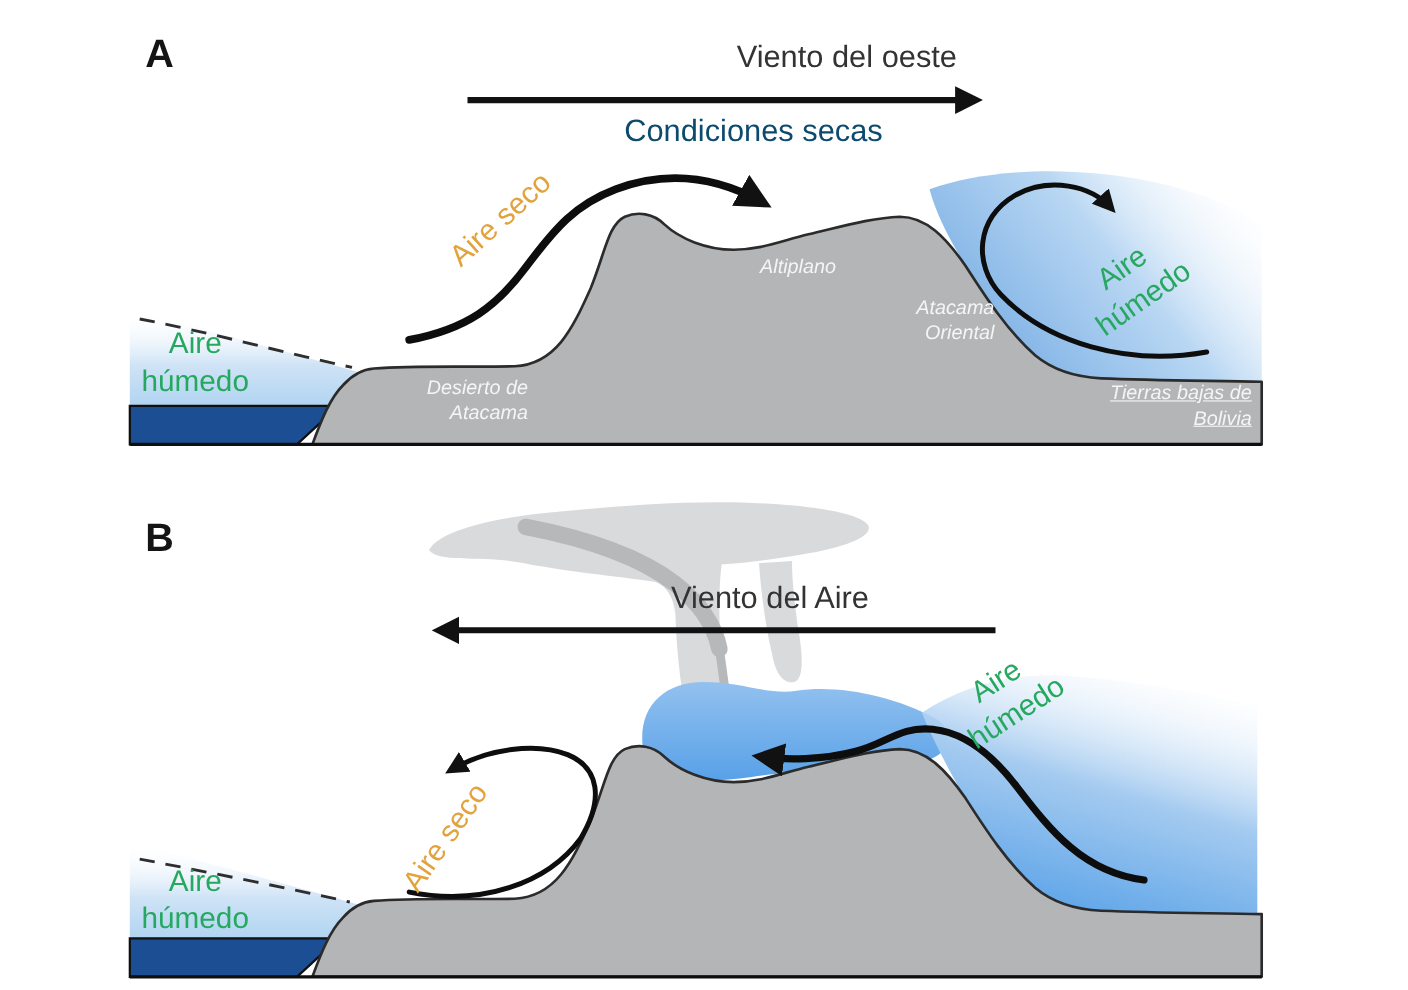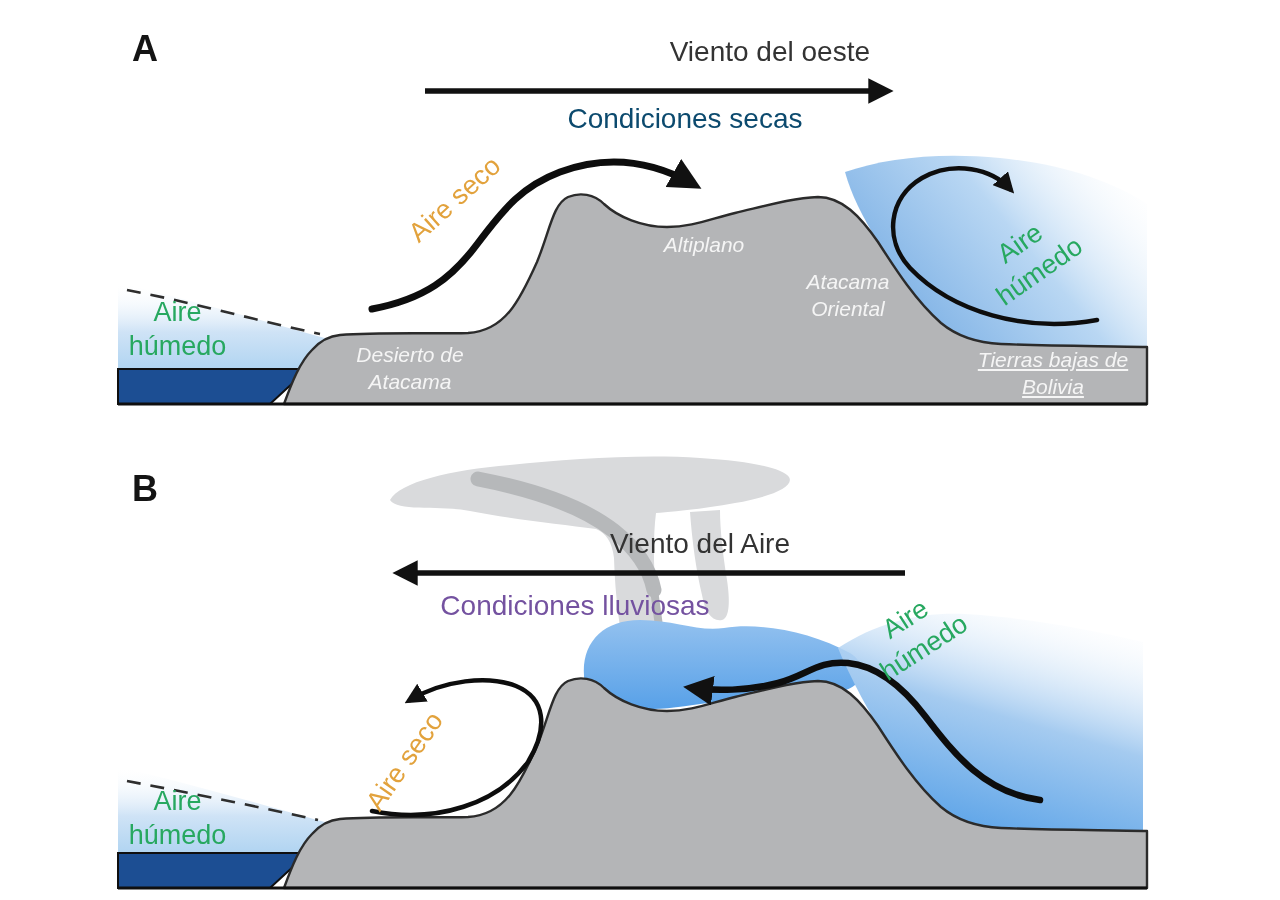--- a/index.html
+++ b/index.html
@@ -8,21 +8,21 @@
   #stage{position:absolute;left:0;top:0;width:1280px;height:900px;}
   svg#shapes{position:absolute;left:0;top:0;}
   .lbl{position:absolute;white-space:normal;}
   .panel-letter{font-size:36px;font-weight:bold;color:#141414;}
   .wind-title{font-size:28px;color:#333333;text-align:right;}
   .cond{font-size:28px;text-align:center;}
   .cond-dry{color:#0c4a6e;}
   .cond-rainy{color:#7452a0;}
   .green{color:#27a860;font-size:27px;text-align:center;line-height:1.25;}
   .orange{color:#e2a23c;font-size:26px;text-align:center;}
-  .terrain{color:#f5f5f5;font-style:italic;font-size:21px;text-align:center;line-height:1.3;}
+  .terrain{color:#f5f5f5;font-style:italic;font-size:18px;text-align:right;line-height:1.3;}
   .rot{transform-origin:50% 50%;}
 </style>
 </head>
 <body>
 
 <div id="stage">
 
 <svg id="shapes" width="1280" height="900" viewBox="0 0 1280 900">
   <defs>
     <marker id="ah" viewBox="0 0 10 10" refX="7" refY="5" markerWidth="4.6" markerHeight="4.6" orient="auto-start-reverse">
@@ -99,18 +99,17 @@
 <div class="lbl orange rot" style="left:385px;top:184px;width:140px;transform:rotate(-42deg);font-size:27px;">Aire seco</div>
 <div class="lbl green" style="left:115px;top:296px;width:125px;">Aire húmedo</div>
 <div class="lbl green rot" style="left:968px;top:224px;width:124px;transform:rotate(-35deg);">Aire húmedo</div>
 <div class="lbl terrain" style="left:340px;top:341px;width:140px;">Desierto de Atacama</div>
 <div class="lbl terrain" style="left:648px;top:231px;width:112px;">Altiplano</div>
 <div class="lbl terrain" style="left:792px;top:268px;width:112px;">Atacama Oriental</div>
 <div class="lbl terrain" style="left:968px;top:346px;width:170px;text-decoration:underline;">Tierras bajas de Bolivia</div>
 
 <div class="lbl panel-letter" style="left:132px;top:468px;">B</div>
 <div class="lbl wind-title" style="left:420px;top:528px;width:370px;">Viento del Aire</div>
-<div class="lbl cond cond-rainy" style="left:410px;top:590px;width:330px;">Condiciones lluviosas</div>
 <div class="lbl green rot" style="left:855px;top:600px;width:120px;transform:rotate(-33deg);">Aire húmedo</div>
 <div class="lbl orange rot" style="left:335px;top:746px;width:140px;transform:rotate(-55deg);font-size:27px;">Aire seco</div>
 <div class="lbl green" style="left:115px;top:785px;width:125px;">Aire húmedo</div>
 
 </div>
 
 </body></html>

